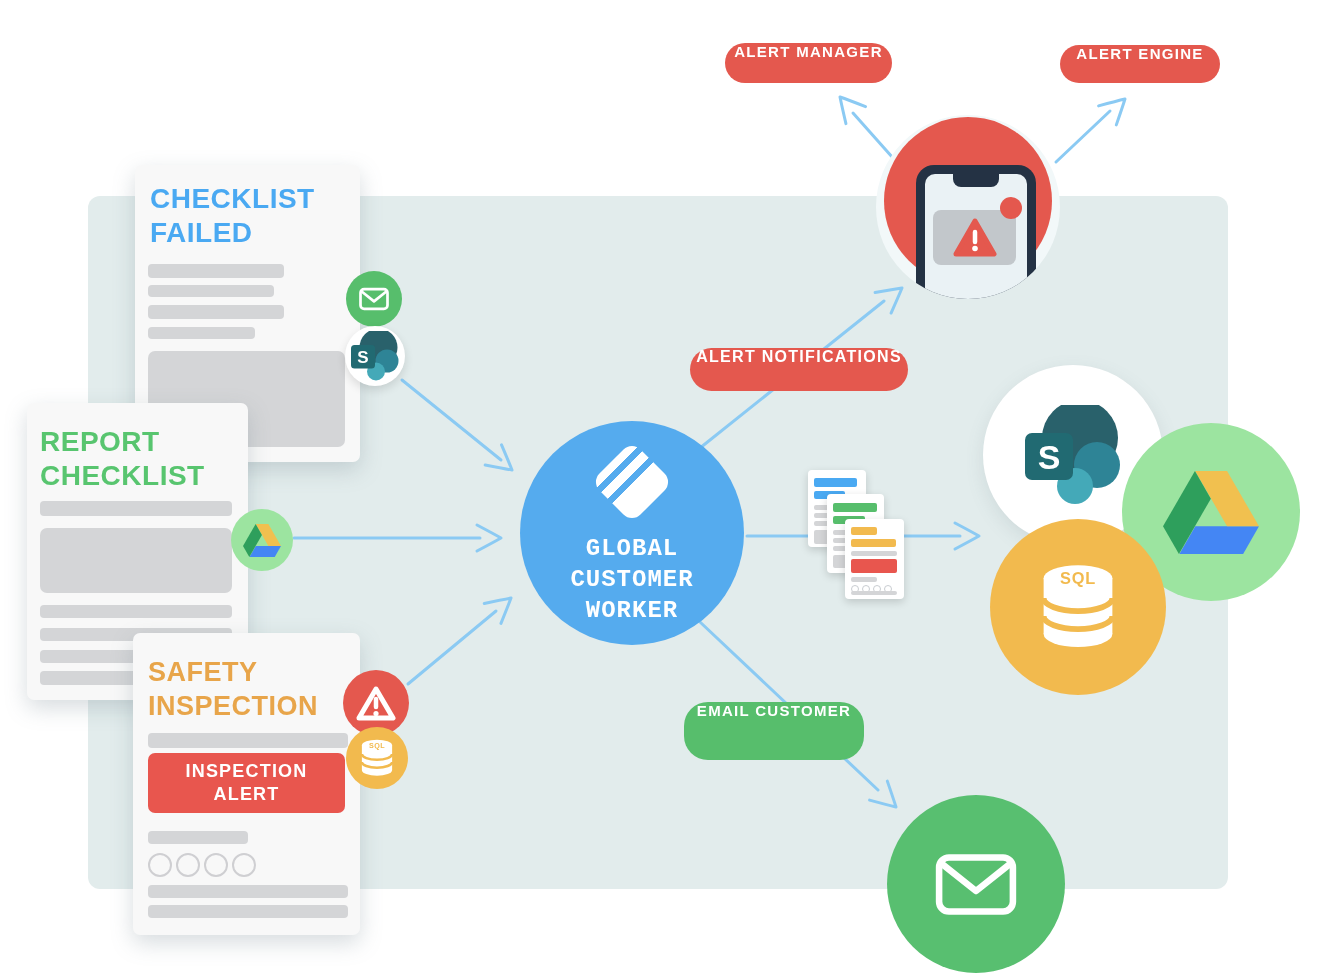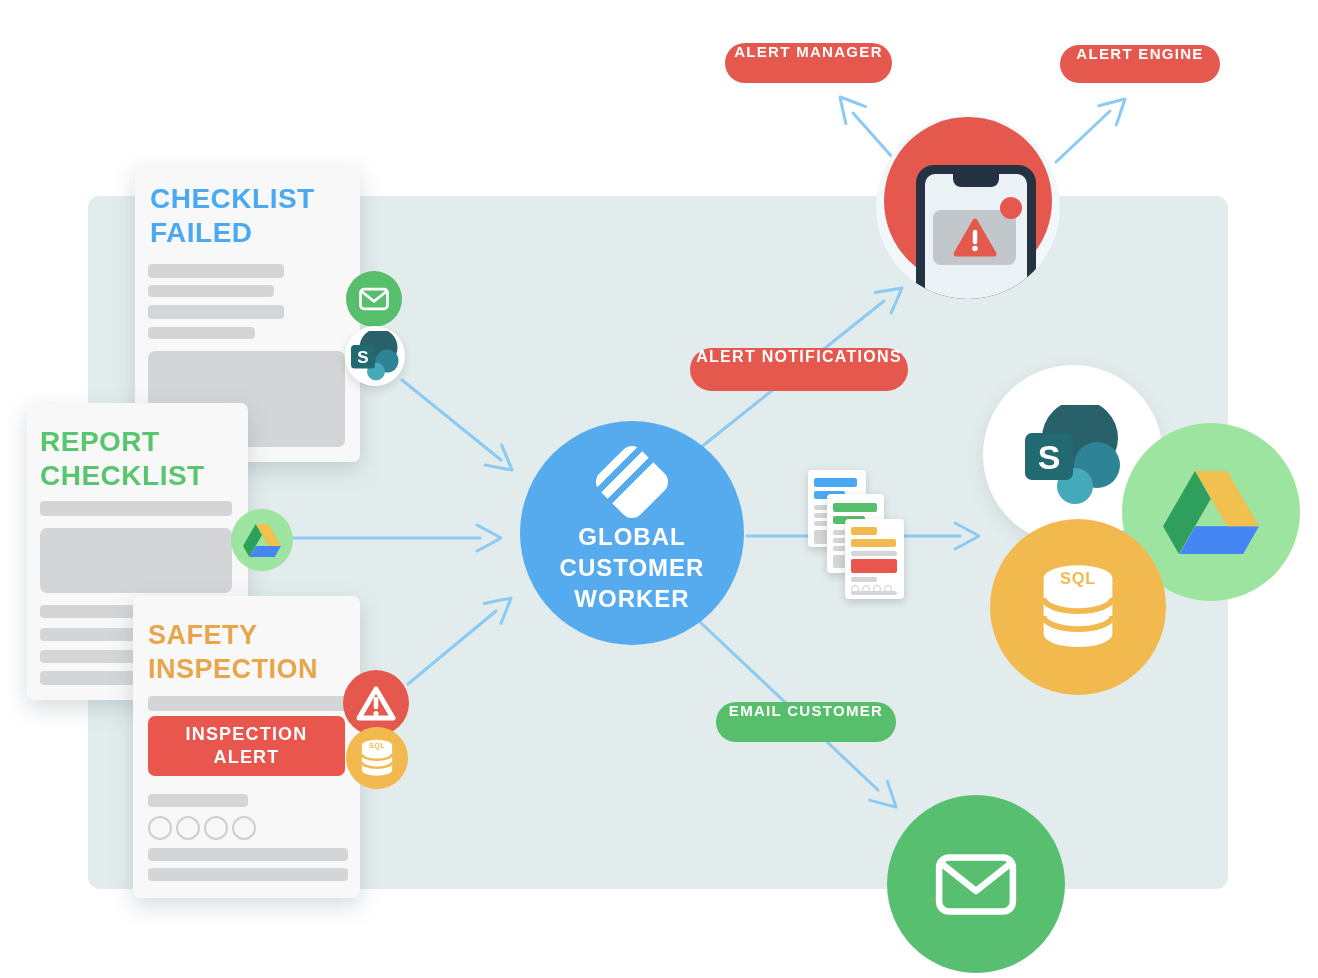--- a/index.html
+++ b/index.html
@@ -33,22 +33,22 @@
   .circle{position:absolute;border-radius:50%;}
   .badge{position:absolute;border-radius:50%;display:flex;align-items:center;justify-content:center;}
 
   
   .engine{position:absolute;left:520px;top:421px;width:224px;height:224px;border-radius:50%;
           background:#55ABEE;}
   .engine-logo{position:absolute;left:83px;top:32px;width:58px;height:58px;border-radius:12px;
                transform:rotate(-45deg);
                background:linear-gradient(to bottom,#fff 0 14%,rgba(0,0,0,0) 14% 25%,
                           #fff 25% 41%,rgba(0,0,0,0) 41% 52%,#fff 52% 100%);}
-  .engine-text{position:absolute;top:100px;left:0;right:0;text-align:center;color:#fff;
-               font-weight:800;font-size:24px;line-height:31px;letter-spacing:1px;}
+  .engine-text{position:absolute;top:112px;left:0;right:0;text-align:center;color:#fff;
+               font-weight:800;font-size:24px;line-height:31px;letter-spacing:1px;font-family:Liberation Mono, monospace;}
 
   
   .phone-wrap{position:absolute;left:876px;top:115px;width:184px;height:184px;border-radius:50%;
               background:#F2F8F9;overflow:hidden;}
   .phone-red{position:absolute;left:8px;top:2px;width:168px;height:168px;border-radius:50%;background:#E4584E;}
   .phone{position:absolute;left:40px;top:50px;width:120px;height:145px;background:#243244;border-radius:18px;}
   .phone-screen{position:absolute;left:9px;top:9px;width:102px;height:136px;background:#EAF2F5;border-radius:10px;}
   .phone-notch{position:absolute;left:50%;top:9px;width:46px;height:13px;margin-left:-23px;
                background:#243244;border-radius:0 0 8px 8px;}
   .notif{position:absolute;left:57px;top:95px;width:83px;height:55px;background:#C2C7CB;border-radius:8px;
@@ -122,21 +122,21 @@
       <span>CHECKLIST</span>
     </div>
     <div class="bar" style="left:13px;top:98px;width:192px;height:15px;"></div>
     <div class="blockbar" style="left:13px;top:125px;width:192px;height:65px;"></div>
     <div class="bar" style="left:13px;top:202px;width:192px;height:13px;"></div>
     <div class="bar" style="left:13px;top:225px;width:192px;height:13px;"></div>
     <div class="bar" style="left:13px;top:247px;width:192px;height:13px;"></div>
     <div class="bar" style="left:13px;top:268px;width:192px;height:14px;"></div>
   </div>
 
-  <div class="card" style="left:133px;top:596px;width:227px;height:302px;">
+  <div class="card" style="left:133px;top:633px;width:227px;height:302px;">
     <div class="card-title" style="left:15px;top:22px;color:#E8A54A;font-size:27px;">
       <span>SAFETY</span>
       <span>INSPECTION</span>
     </div>
     <div class="bar" style="left:15px;top:100px;width:200px;height:15px;"></div>
     <div class="status-box">
       <span>INSPECTION</span>
       <span>ALERT</span>
     </div>
     <div class="bar" style="left:15px;top:198px;width:100px;height:13px;"></div>
@@ -228,21 +228,21 @@
 
   <div class="pill red" style="left:725px;top:43px;width:167px;height:40px;">
     <span>ALERT MANAGER</span>
   </div>
   <div class="pill red" style="left:1060px;top:45px;width:160px;height:38px;">
     <span>ALERT ENGINE</span>
   </div>
   <div class="pill red" style="left:690px;top:348px;width:218px;height:43px;font-size:16px;">
     <span>ALERT NOTIFICATIONS</span>
   </div>
-  <div class="pill green" style="left:716px;top:702px;width:180px;height:40px;">
+  <div class="pill green" style="left:684px;top:702px;width:180px;height:58px;">
     <span>EMAIL CUSTOMER</span>
   </div>
 
   <div class="phone-wrap">
     <div class="phone-red"></div>
     <div class="phone">
       <div class="phone-screen"></div>
       <div class="phone-notch"></div>
     </div>
     <div class="notif">

